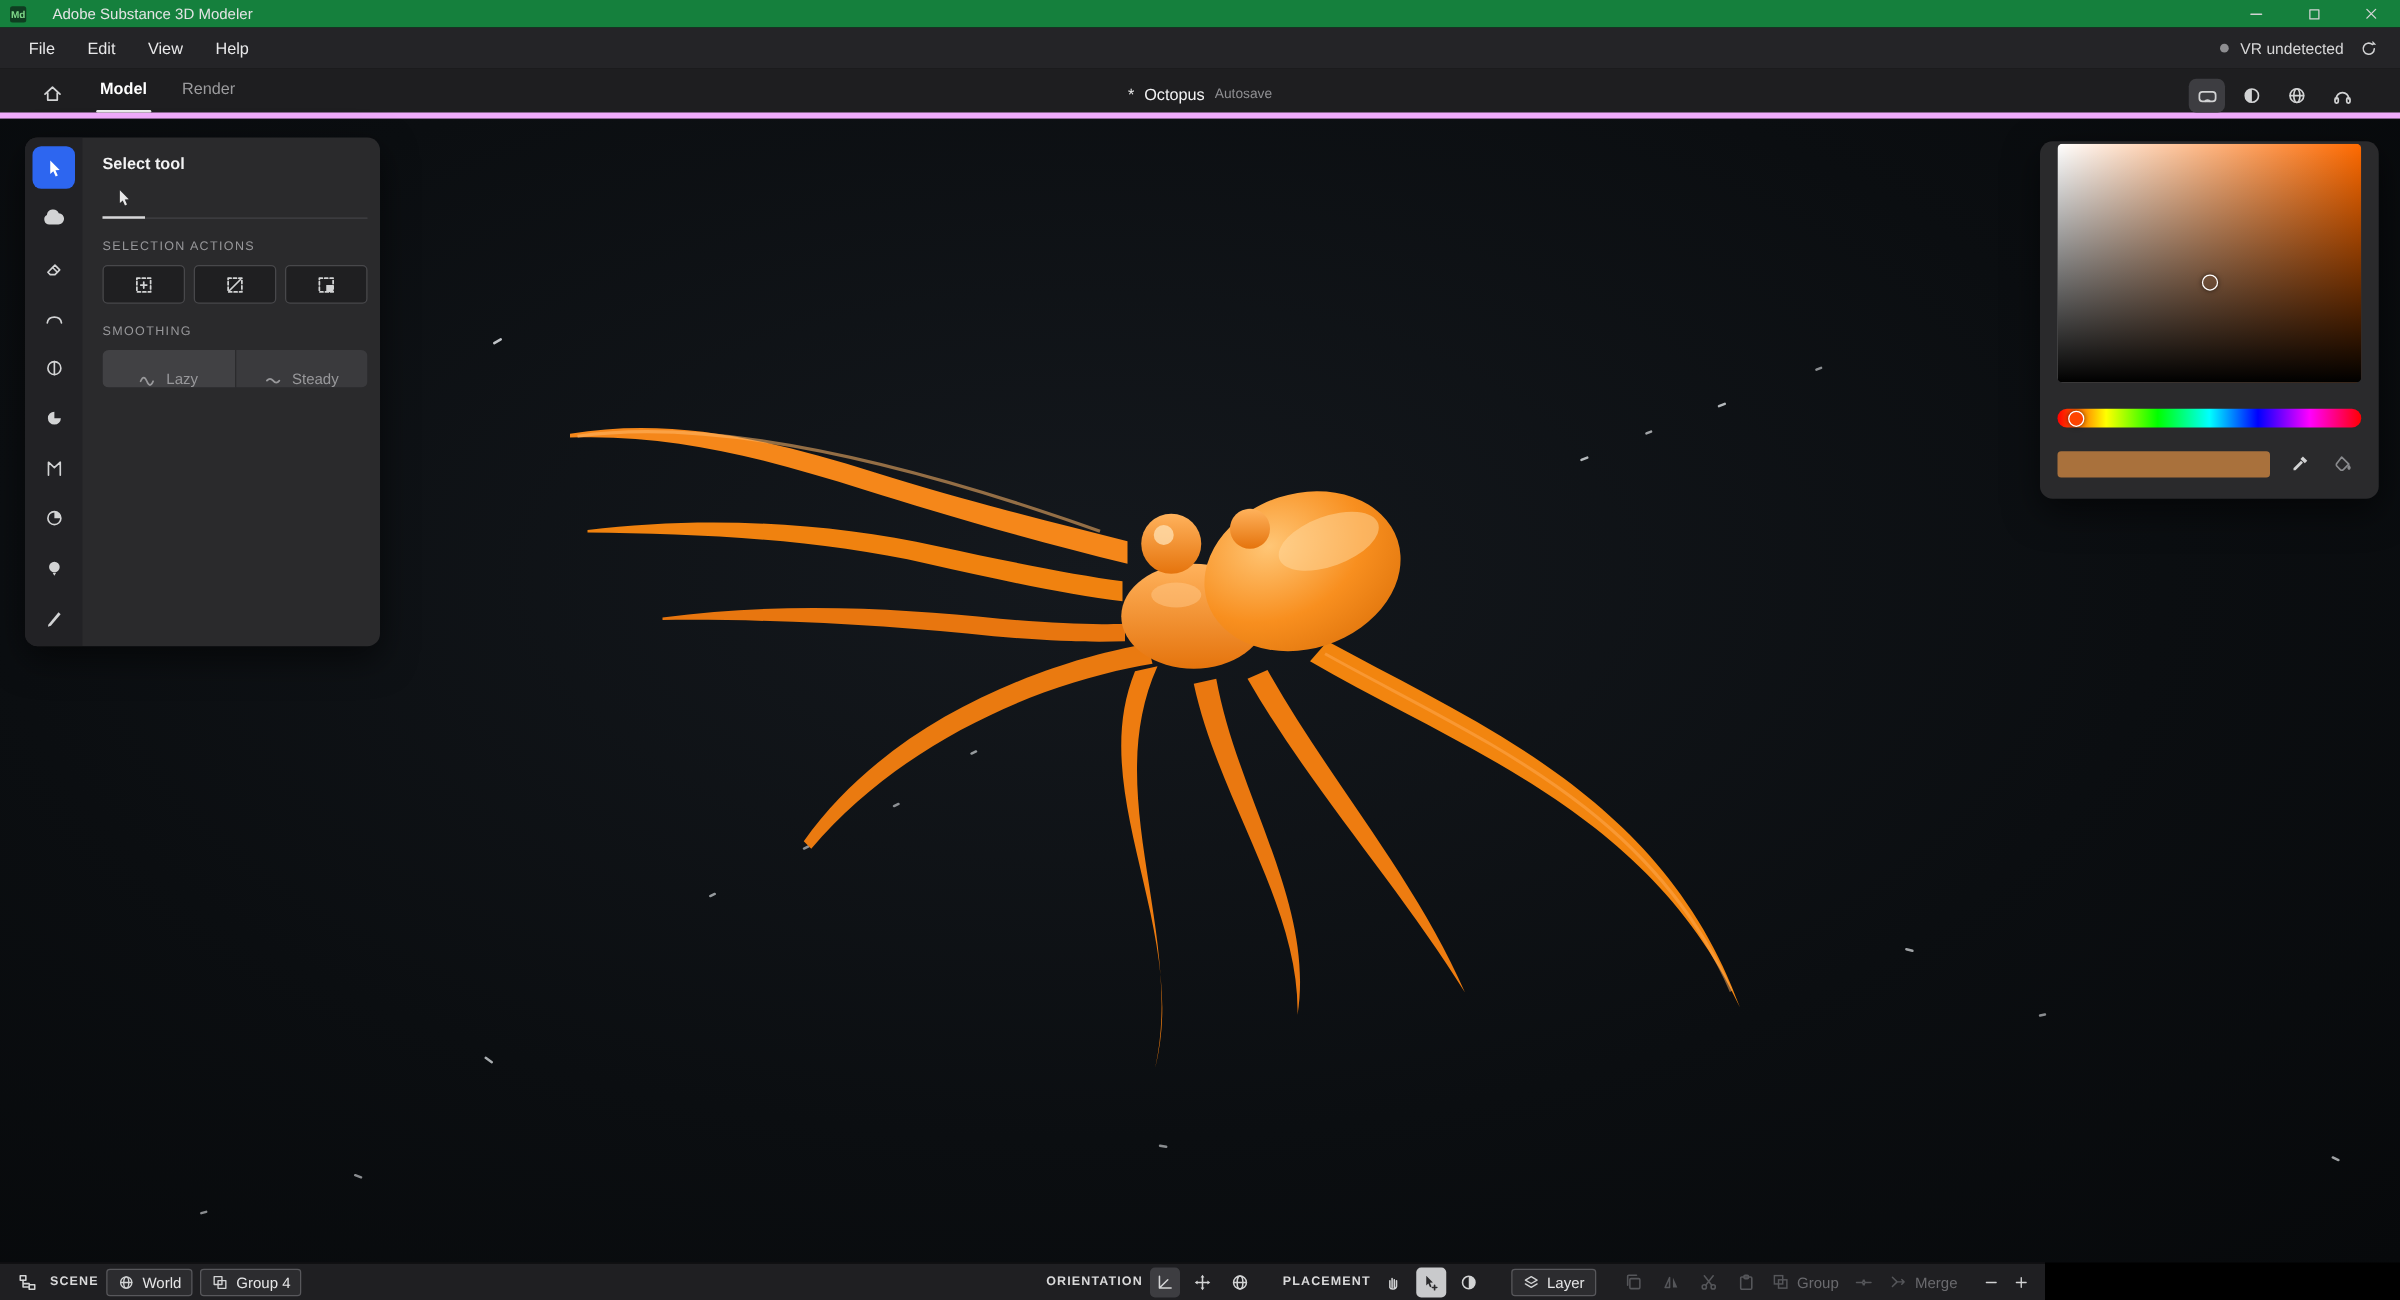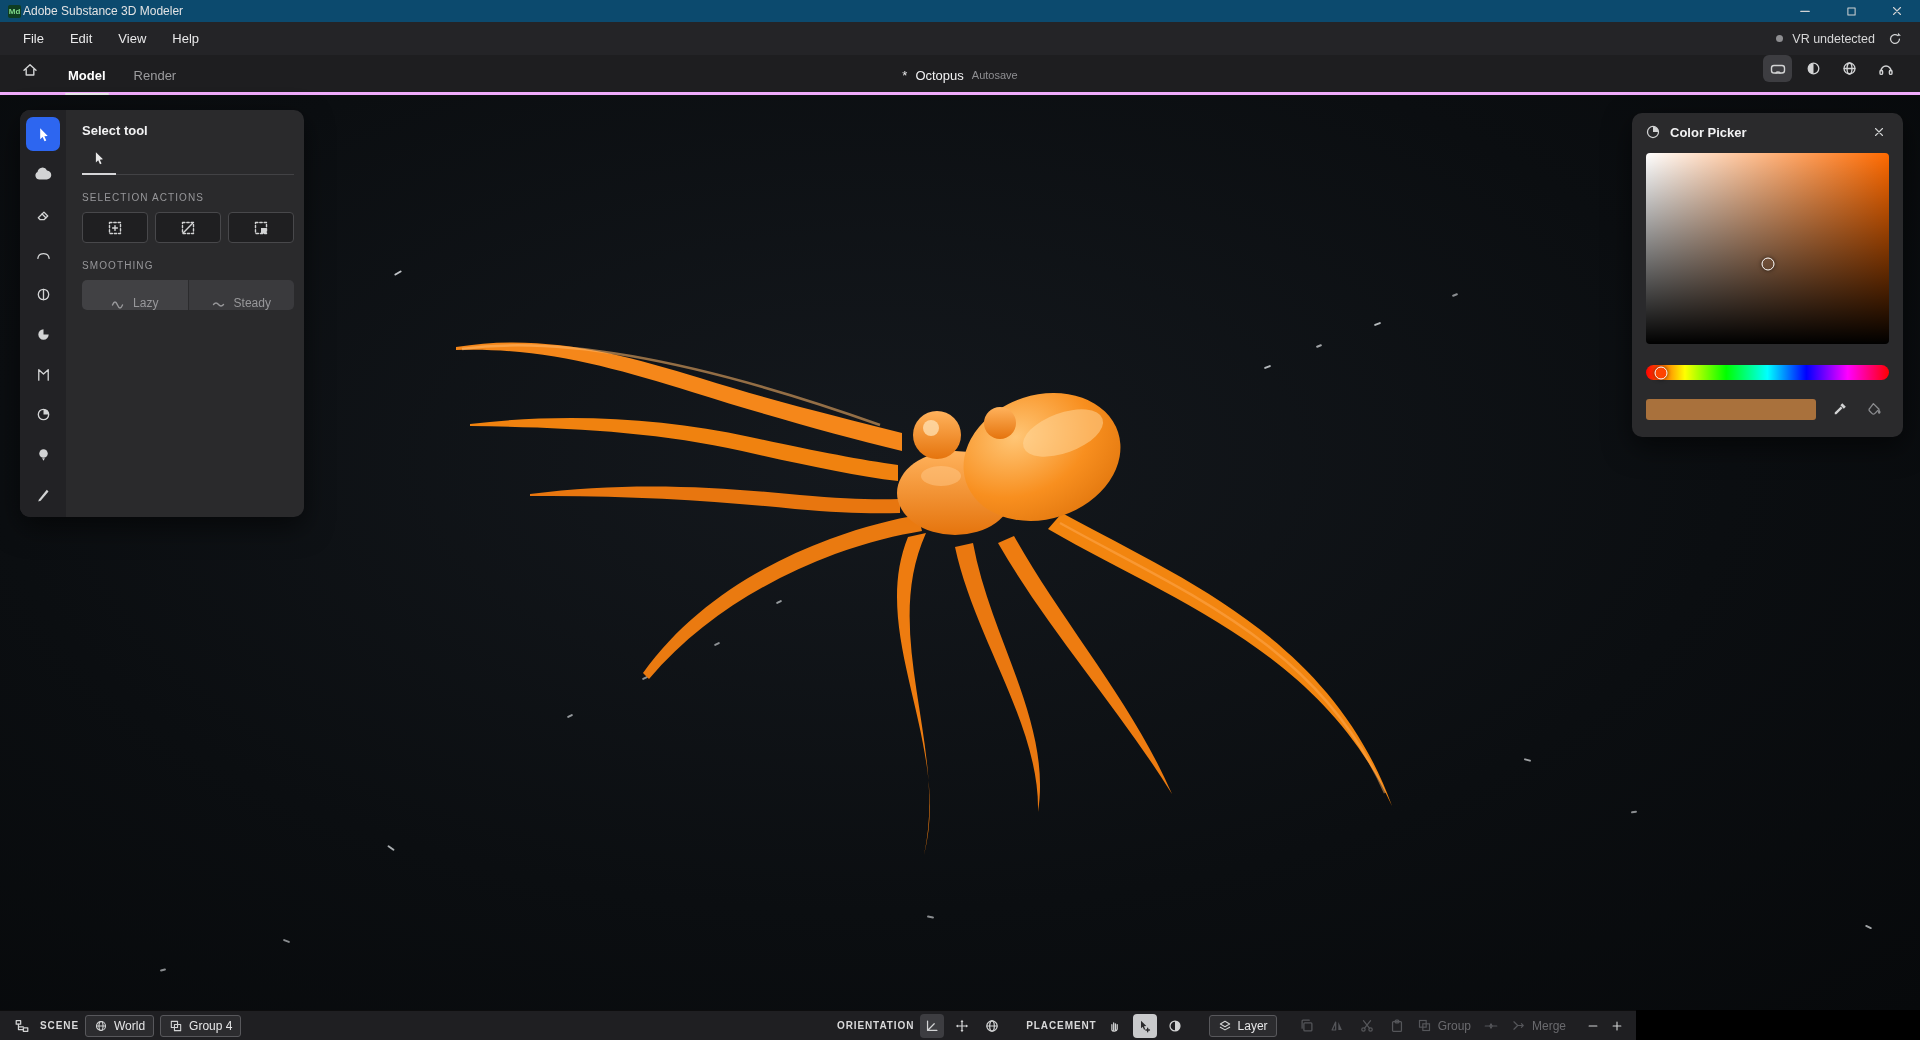--- a/index.html
+++ b/index.html
@@ -2,35 +2,35 @@
 <html><head>
 <meta charset="utf-8">
 <style>
   *{margin:0;padding:0;box-sizing:border-box;user-select:none}
   html,body{width:1920px;height:1040px;overflow:hidden;background:#000;
     font-family:"Liberation Sans","DejaVu Sans",sans-serif;color:#e6e6e7}
   svg{display:block}
   .stroke-ic{stroke:#d2d3d4;fill:none;stroke-width:1.4;stroke-linecap:round;stroke-linejoin:round}
 
   
-  .titlebar{height:22px;background:#0c4a6e;display:flex;align-items:center;padding-left:8px;gap:2px;font-size:12px}
+  .titlebar{height:22px;background:#15803d;display:flex;align-items:center;padding-left:8px;gap:21px;font-size:12px}
   .app-icon{width:13px;height:13px;border-radius:2px;background:#0f3d21;color:#7fd98a;font-size:8px;font-weight:700;
     display:flex;align-items:center;justify-content:center}
   .win-title{color:#e3e3e4}
   .win-controls{margin-left:auto;display:flex;height:22px}
   .win-btn{width:46px;height:22px;display:flex;align-items:center;justify-content:center}
 
   
   .menubar{height:33px;background:#242427;display:flex;align-items:center;padding:0 10px;font-size:13px}
   .menu-item{padding:5px 13px;border-radius:4px;color:#e9e9ea}
   .menu-right{margin-left:auto;display:flex;align-items:center;gap:9px;font-size:12.5px;color:#d7d7d8;padding-right:4px}
   .vr-dot{width:7px;height:7px;border-radius:50%;background:#8e8e91}
 
   
-  .tabbar{height:40px;background:#1e1e20;display:flex;align-items:flex-start;padding:0 14px;position:relative;border-bottom:3px solid #f0abfc}
+  .tabbar{height:40px;background:#1e1e20;display:flex;align-items:flex-end;padding:0 26px;position:relative;border-bottom:5px solid #f0abfc}
   .home-btn{width:32px;height:30px;display:flex;align-items:center;justify-content:center;border-radius:5px;margin-right:8px}
   .tab{padding:0 14px;height:40px;display:flex;align-items:center;font-size:13px;color:#9c9c9e;position:relative}
   .tab.active{color:#fff;font-weight:700}
   .tab.active::after{content:"";position:absolute;left:11px;right:11px;bottom:0;height:2.5px;background:#e9e9ea;border-radius:2px}
   .doc-title{position:absolute;left:50%;top:0;height:40px;transform:translateX(-50%);display:flex;align-items:center;gap:8px}
   .doc-mod{font-size:13px;color:#e8e8e9}
   .doc-name{font-size:13px;color:#f2f2f3;font-weight:400}
   .doc-autosave{font-size:11px;color:#8f8f92}
   .tab-icons{margin-left:auto;display:flex;gap:7px;padding-right:6px}
   .tab-icon-btn{width:29px;height:27px;border-radius:6px;display:flex;align-items:center;justify-content:center}
@@ -343,32 +343,20 @@
         <svg width="15" height="12" viewBox="0 0 14 12">
             <path d="M1 6.5Q3.5 3.5 6 6.5T11 6.5" stroke="#98989b" stroke-width="1.4" fill="none" stroke-linecap="round"></path>
           </svg>
         <span>Steady</span>
       </div>
     </div>
   </div>
 </div>
 
 <div class="color-panel">
-  <div class="cp-header">
-    <svg width="16" height="16" viewBox="0 0 18 18">
-      <circle cx="9" cy="9" r="6.2" fill="none" stroke="#d2d3d4" stroke-width="1.4"></circle>
-      <path d="M9 2.8a6.2 6.2 0 0 1 6.2 6.2H9z" fill="#d2d3d4"></path>
-    </svg>
-    <div class="cp-title">Color Picker</div>
-    <div class="cp-close">
-      <svg width="14" height="14" viewBox="0 0 18 18">
-          <path class="stroke-ic" d="M4.5 4.5l9 9M13.5 4.5l-9 9"></path>
-        </svg>
-    </div>
-  </div>
   <div class="cp-body">
     <div class="sv" style="background: linear-gradient(to top, rgb(0, 0, 0), rgba(0, 0, 0, 0)), linear-gradient(to right, rgb(255, 255, 255), rgb(255, 106, 0));">
       <div class="sv-cursor" style="left: 50%; top: 58%;"></div>
     </div>
     <div class="hue">
       <div class="hue-cursor" style="left: 6.3%; background: rgb(255, 68, 0);"></div>
     </div>
     <div class="swatch-row">
       <div class="swatch" style="background: rgb(169, 113, 60);"></div>
       <div class="cp-tool">

